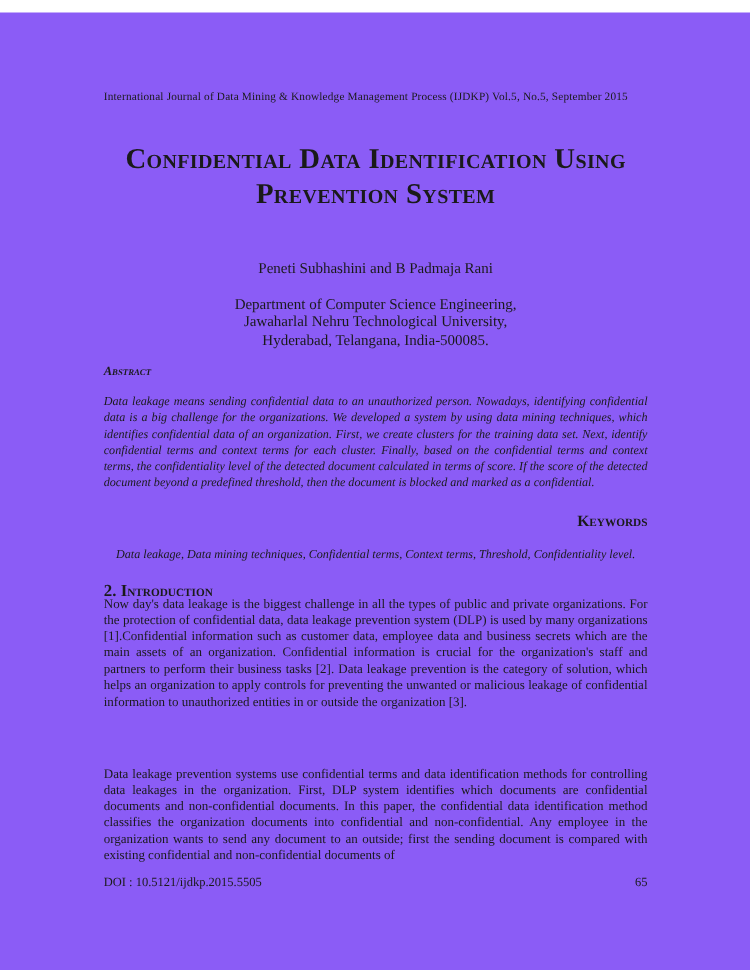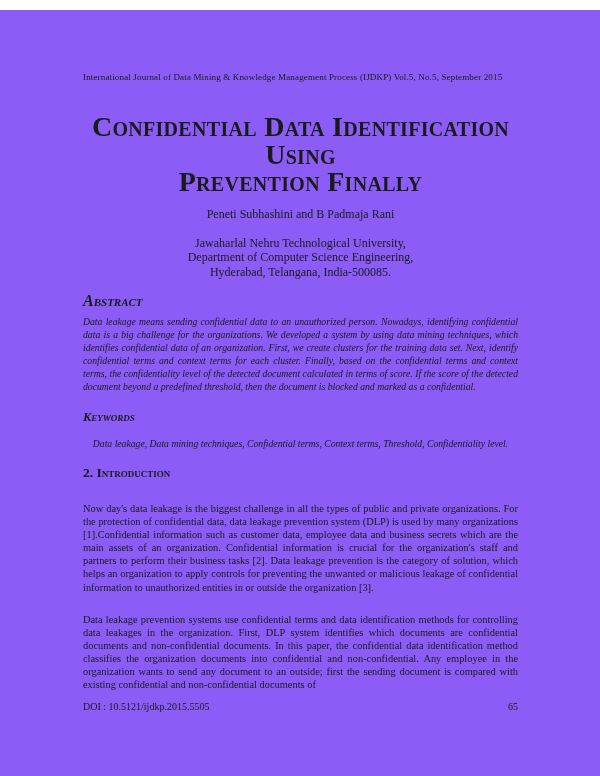--- a/index.html
+++ b/index.html
@@ -27,21 +27,21 @@
     font-size: 9px;
     letter-spacing: 0.15px;
     text-align: left;
     white-space: nowrap;
   }
   .title {
     top: 103px;
     text-align: center;
     font-weight: bold;
     font-variant: small-caps;
-    font-size: 28px;
+    font-size: 23px;
     line-height: 27.5px;
     letter-spacing: 0.3px;
   }
   .title .title-line { display: block; }
   .authors {
     top: 197px;
     text-align: center;
     font-size: 12px;
   }
   .affiliation {
@@ -50,78 +50,78 @@
     font-size: 12px;
     line-height: 14.4px;
   }
   .affiliation .affil-line { display: block; }
   .sc-heading {
     font-weight: bold;
     font-variant: small-caps;
   }
   .abstract-heading {
     top: 282px;
-    font-size: 16px;
+    font-size: 10px;
     font-style: italic;
   }
   .abstract-body {
     top: 306px;
     font-size: 9.7px;
     line-height: 12.9px;
     font-style: italic;
     text-align: justify;
   }
   .keywords-heading {
     top: 400px;
     font-size: 12.5px;
-    font-style: italic;
+    text-align: right;
   }
   .keywords-body {
     top: 428px;
     font-size: 9.7px;
     line-height: 12.9px;
     font-style: italic;
     text-align: center;
   }
   .intro-heading {
     top: 455px;
     font-size: 13.5px;
   }
   .body-para {
     font-size: 10.4px;
     line-height: 13.1px;
     text-align: justify;
   }
-  .para1 { top: 492px; }
+  .para1 { top: 467px; }
   .para2 { top: 603px; }
   .footer {
     top: 691px;
     display: flex;
     justify-content: space-between;
     align-items: flex-end;
     font-size: 10px;
   }
 </style>
 </head>
 <body>
 
 <div class="page">
 
   <div class="abs journal-header">International Journal of Data Mining &amp; Knowledge Management Process (IJDKP) Vol.5, No.5, September 2015</div>
 
   <h1 class="abs title" style="margin:0;">
     <span class="title-line">Confidential Data Identification Using</span>
-    <span class="title-line">Prevention Finally</span>
+    <span class="title-line">Prevention System</span>
   </h1>
 
   <div class="abs authors">Peneti Subhashini  and B Padmaja Rani</div>
 
   <div class="abs affiliation">
+    <span class="affil-line">Department of Computer Science Engineering,</span>
     <span class="affil-line">Jawaharlal Nehru Technological University,</span>
-    <span class="affil-line">Department of Computer Science Engineering,</span>
     <span class="affil-line">Hyderabad, Telangana, India-500085.</span>
   </div>
 
   <div class="abs abstract-heading sc-heading">Abstract</div>
 
   <div class="abs abstract-body">Data leakage means sending confidential data to an unauthorized person. Nowadays, identifying confidential data is a big challenge for the organizations. We developed a system by using data mining techniques, which identifies confidential data of an organization. First, we create clusters for the training data set. Next, identify confidential terms and context terms for each cluster. Finally, based on the confidential terms and context terms, the confidentiality level of the detected document calculated in terms of score. If the score of the detected document beyond a predefined threshold, then the document is blocked and marked as a confidential.</div>
 
   <div class="abs keywords-heading sc-heading">Keywords</div>
 
   <div class="abs keywords-body">Data leakage, Data mining techniques, Confidential terms, Context terms, Threshold, Confidentiality level.</div>

